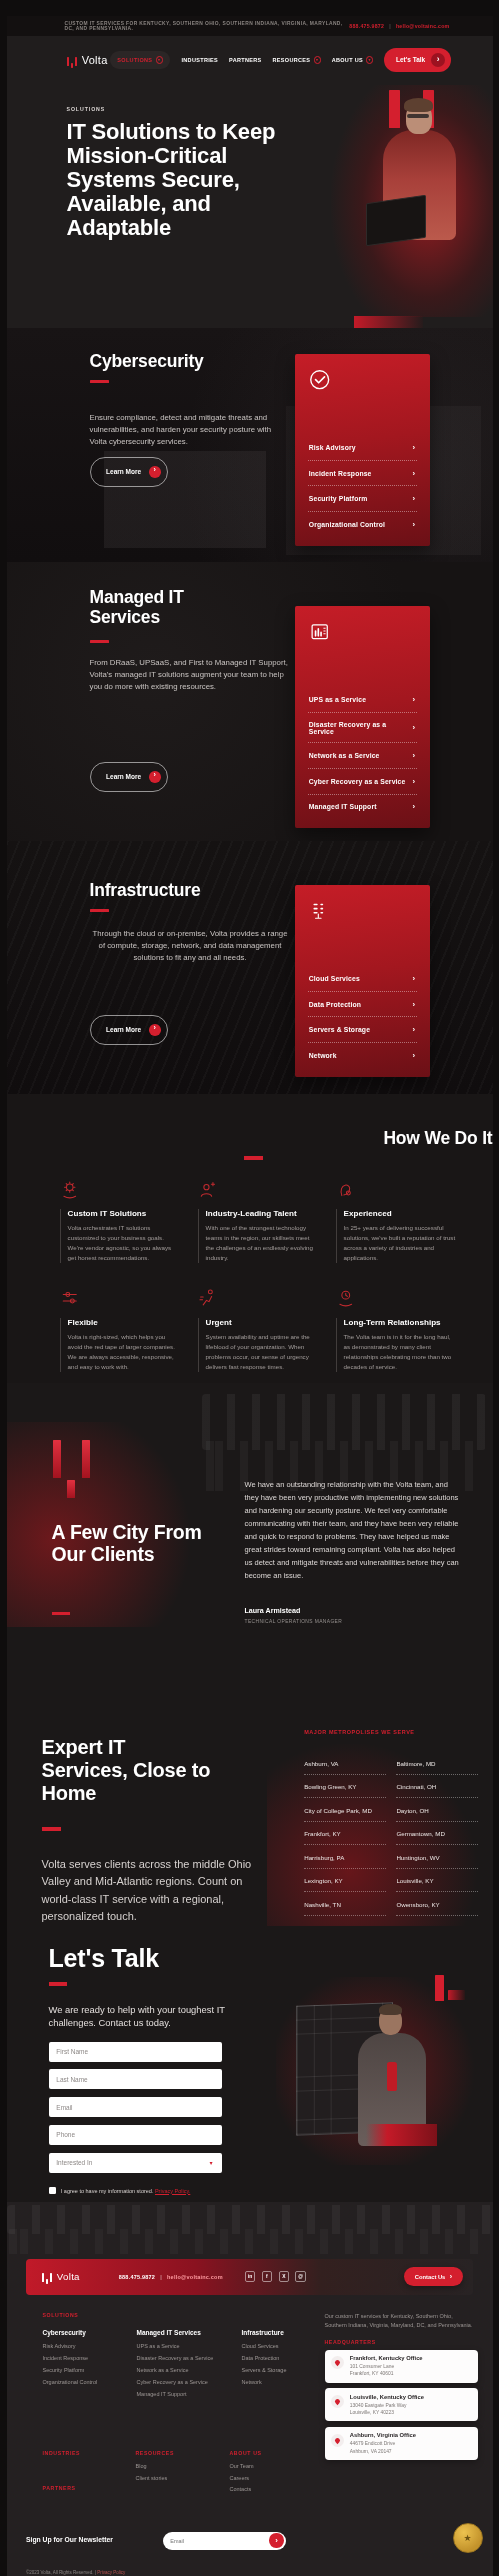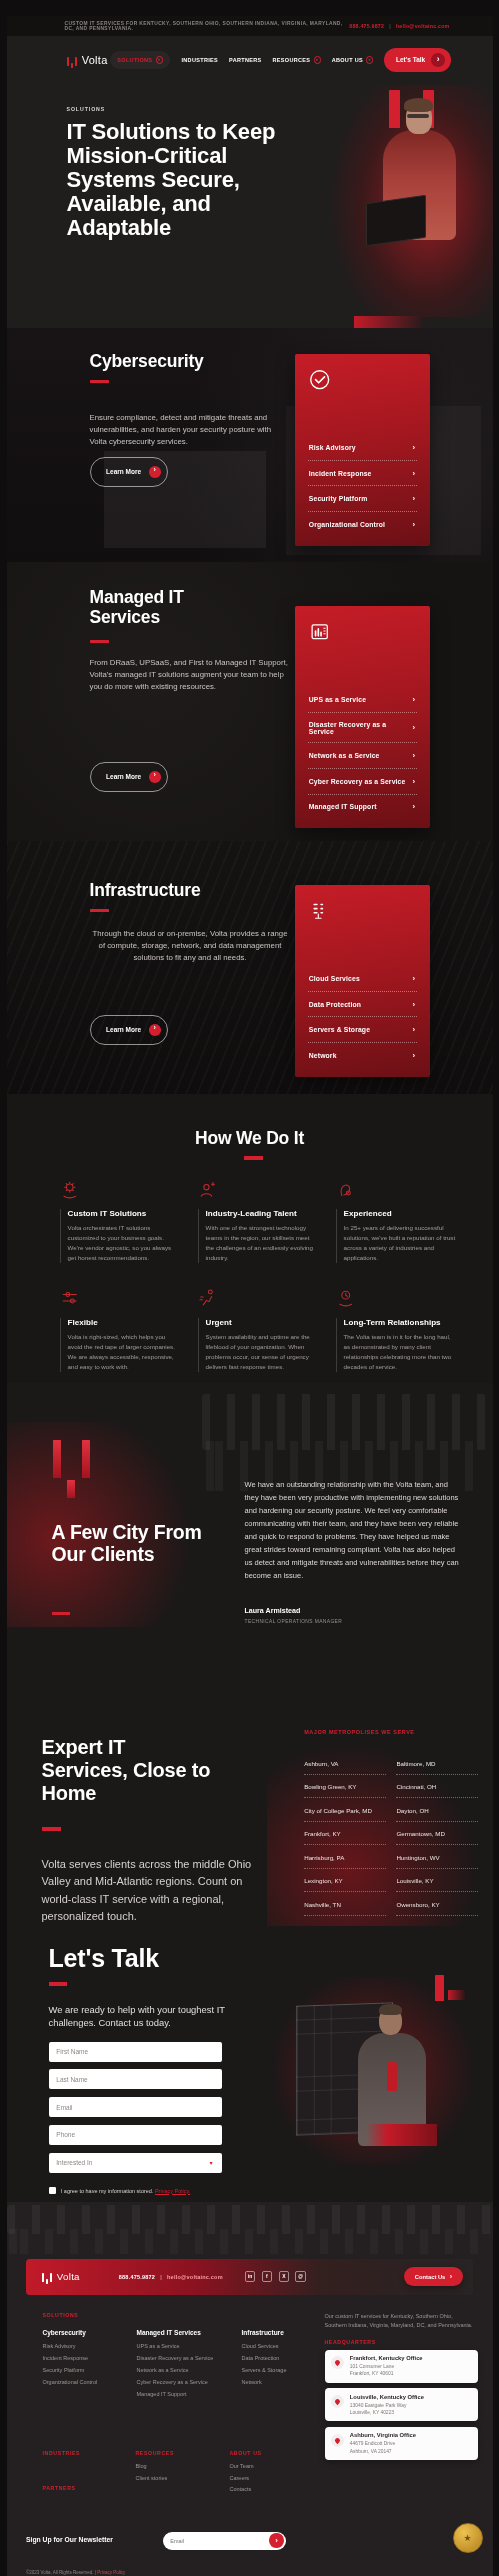--- a/index.html
+++ b/index.html
@@ -76,21 +76,21 @@
      linear-gradient(rgba(82,76,77,.22),rgba(82,76,77,.22)) 97px 123px/162px 97px no-repeat,
      linear-gradient(rgba(70,64,65,.18),rgba(70,64,65,.18)) 279px 78px/195px 149px no-repeat,
      radial-gradient(circle at 85% 60%,rgba(120,110,112,.12),transparent 55%);}
   .sec-managed{height:279px;background:radial-gradient(circle at 30% 40%,#1f1b1b,#161313 70%);}
   .sec-infra{height:253px;background:linear-gradient(180deg,#151212,#100d0e);}
   .sec-infra::before{content:"";position:absolute;inset:0;background:repeating-linear-gradient(112deg,rgba(255,255,255,.028) 0 1.9px,transparent 1.9px 10.4px);}
   .card-icon{width:23.4px;height:23.4px;}
 
   
   .how{position:relative;height:289px;background:#191616;}
-  .how-title{position:absolute;left:0;right:0;top:34px;text-align:center;font-size:17.5px;}
+  .how-title{position:absolute;left:0;right:0;top:34px;text-align:right;font-size:17.5px;}
   .how-underline{position:absolute;left:237px;top:62px;width:19.5px;height:4.5px;background:var(--red);}
   .how-grid{position:absolute;left:53px;top:86px;width:396px;display:grid;grid-template-columns:1fr 1fr 1fr;column-gap:18px;row-gap:25px;}
   .how-card .hc-icon{height:22px;margin-bottom:7.8px;}
   .hc-body{border-left:1.9px solid #423d3c;padding-left:7.1px;}
   .hc-title{color:#fff;font-size:8.1px;font-weight:800;margin-bottom:5.2px;}
   .hc-text{color:#a39d9b;font-size:6.2px;line-height:1.6;}
 
   
   .testi{position:relative;height:244px;background:#1b1818;overflow:hidden;}
   .bars-decor{position:absolute;pointer-events:none;}

